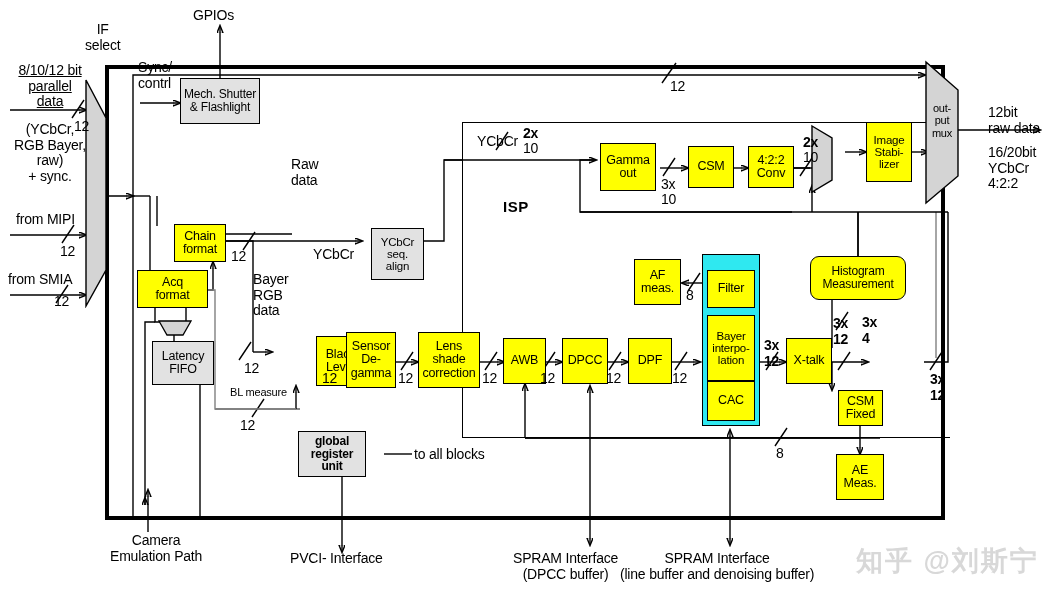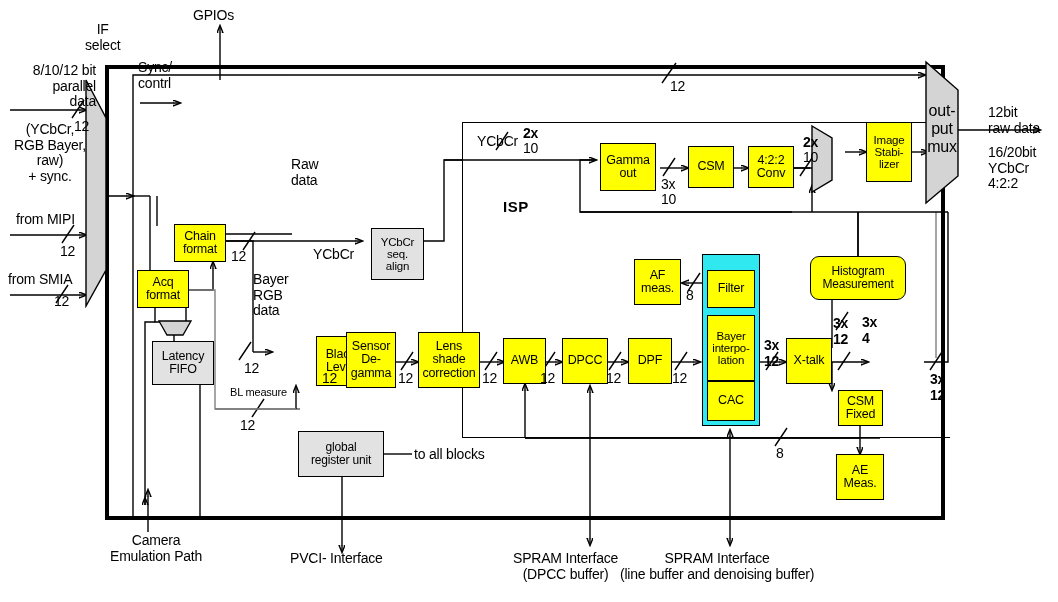--- a/index.html
+++ b/index.html
@@ -248,25 +248,27 @@
   </svg>
 
   <svg class="mux" style="left:810px;top:124px;" width="24" height="70" viewBox="0 0 24 70">
     <polygon points="2,2 22,14 22,56 2,68" fill="#d4d4d4" stroke="#000" stroke-width="1.4"></polygon>
   </svg>
 
   <svg class="mux" style="left:924px;top:60px;" width="36" height="145" viewBox="0 0 36 145">
     <polygon points="2,2 34,30 34,116 2,143" fill="#d4d4d4" stroke="#000" stroke-width="1.4"></polygon>
   </svg>
 
+  <div class="blk gry" style="left:180px;top:78px;width:80px;height:46px;font-size:12px;">Mech. Shutter
+&amp; Flashlight</div>
 
   <div class="blk yel" style="left:174px;top:224px;width:52px;height:38px;">Chain
 format</div>
 
-  <div class="blk yel" style="left:137px;top:270px;width:52px;height:38px;">Acq
+  <div class="blk yel" style="left:137px;top:270px;width:71px;height:38px;">Acq
 format</div>
 
   <div class="blk gry" style="left:152px;top:341px;width:62px;height:44px;">Latency
 FIFO</div>
 
   <div class="blk gry" style="left:371px;top:228px;width:53px;height:52px;font-size:11.5px;">YCbCr
 seq.
 align</div>
 
   <div class="blk yel" style="left:272px;top:336px;width:49px;height:50px;margin-left:44px;">Black
@@ -313,31 +315,31 @@
 
   <div class="blk yel" style="left:688px;top:146px;width:46px;height:42px;">CSM</div>
 
   <div class="blk yel" style="left:748px;top:146px;width:46px;height:42px;">4:2:2
 Conv</div>
 
   <div class="blk yel" style="left:866px;top:122px;width:46px;height:60px;font-size:11.5px;">Image
 Stabi-
 lizer</div>
 
-  <div class="lbl" style="left:925px;top:102px;width:34px;text-align:center;font-size:16px;">out-
+  <div class="lbl" style="left:925px;top:102px;width:34px;text-align:center;font-size:11px;">out-
 put
 mux</div>
 
-  <div class="blk gry" style="left:298px;top:431px;width:86px;height:46px;font-size:12px;">global
+  <div class="blk gry" style="left:298px;top:431px;width:68px;height:46px;font-size:12px;font-weight:bold;">global
 register unit</div>
 
   <div class="lbl" style="left:85px;top:22px;text-align:center;">IF
 select</div>
 
-  <div class="lbl" style="left:4px;top:63px;text-align:right;width:92px;">8/10/12 bit
+  <div class="lbl" style="left:4px;top:63px;text-align:center;width:92px;text-decoration:underline;">8/10/12 bit
 parallel
 data</div>
 
   <div class="lbl" style="left:4px;top:122px;text-align:center;width:92px;">(YCbCr,
 RGB Bayer,
 raw)
 + sync.</div>
 
   <div class="lbl" style="left:16px;top:212px;text-align:right;">from MIPI</div>
   <div class="lbl" style="left:8px;top:272px;">from SMIA</div>
@@ -416,14 +418,15 @@
 Emulation Path</div>
 
   <div class="lbl" style="left:290px;top:551px;">PVCI- Interface</div>
 
   <div class="lbl" style="left:513px;top:551px;text-align:center;">SPRAM Interface
 (DPCC buffer)</div>
 
   <div class="lbl" style="left:620px;top:551px;text-align:center;">SPRAM Interface
 (line buffer and denoising buffer)</div>
 
+  <div class="wm" style="left:856px;top:543px;">知乎 @刘斯宁</div>
 
 </div>
 
 </body></html>

